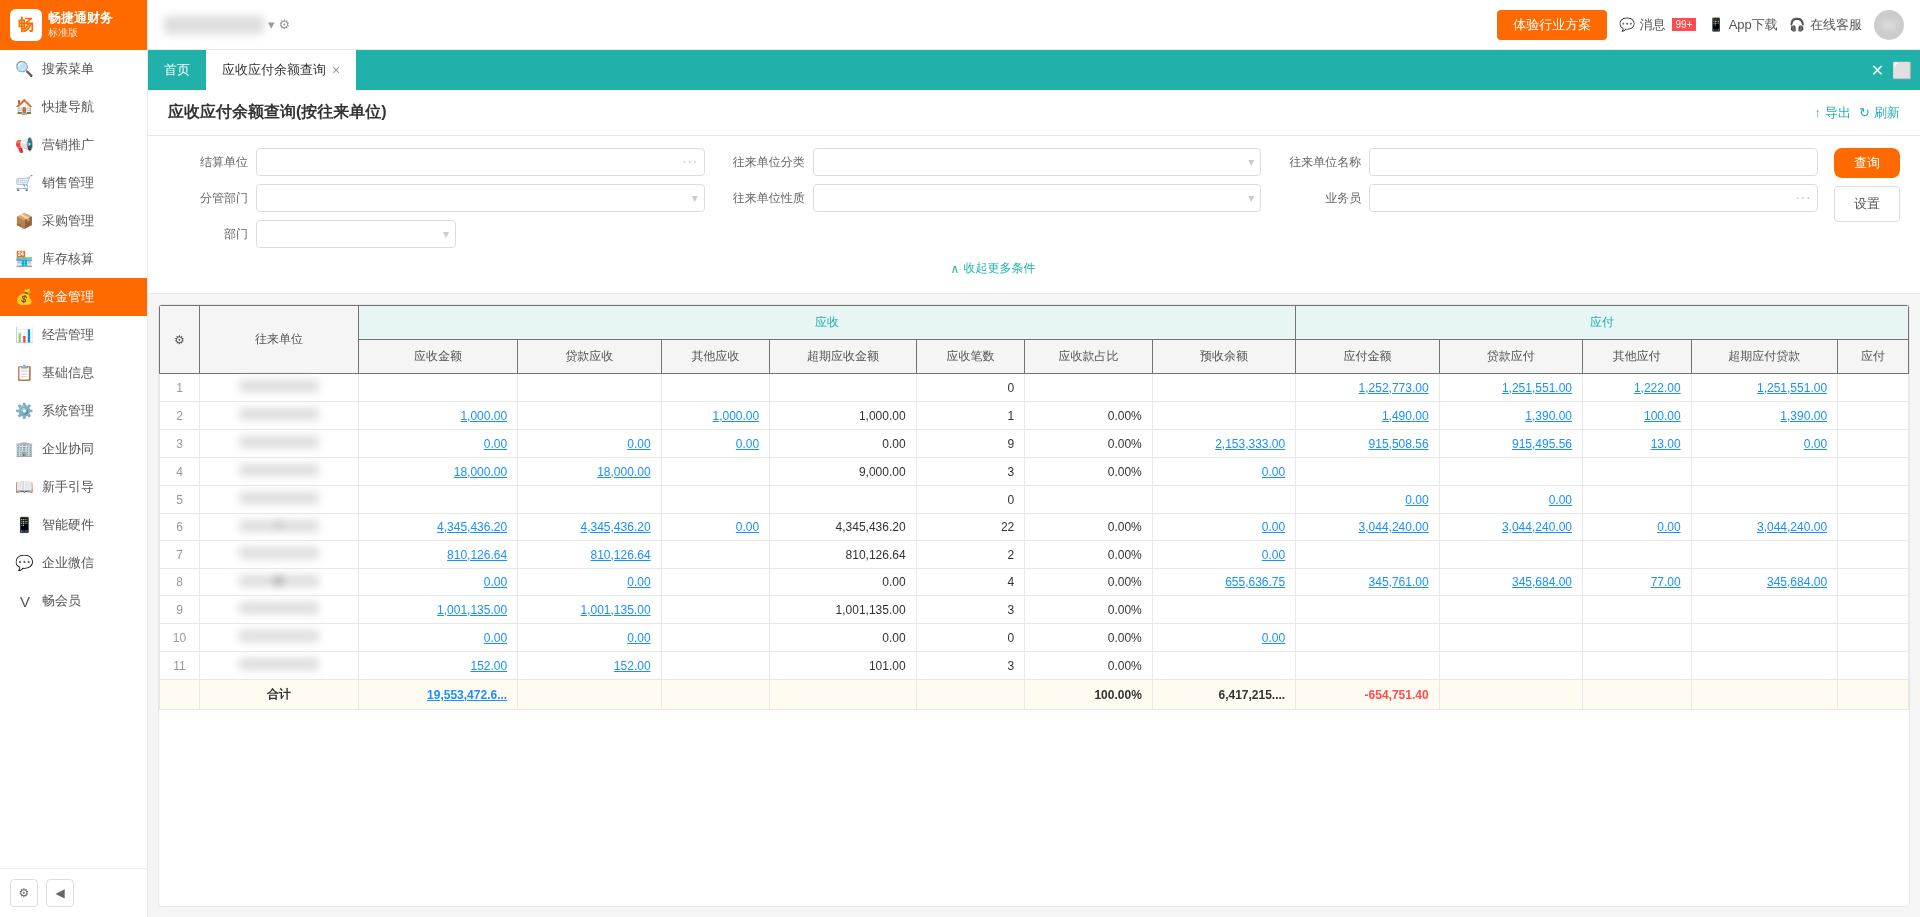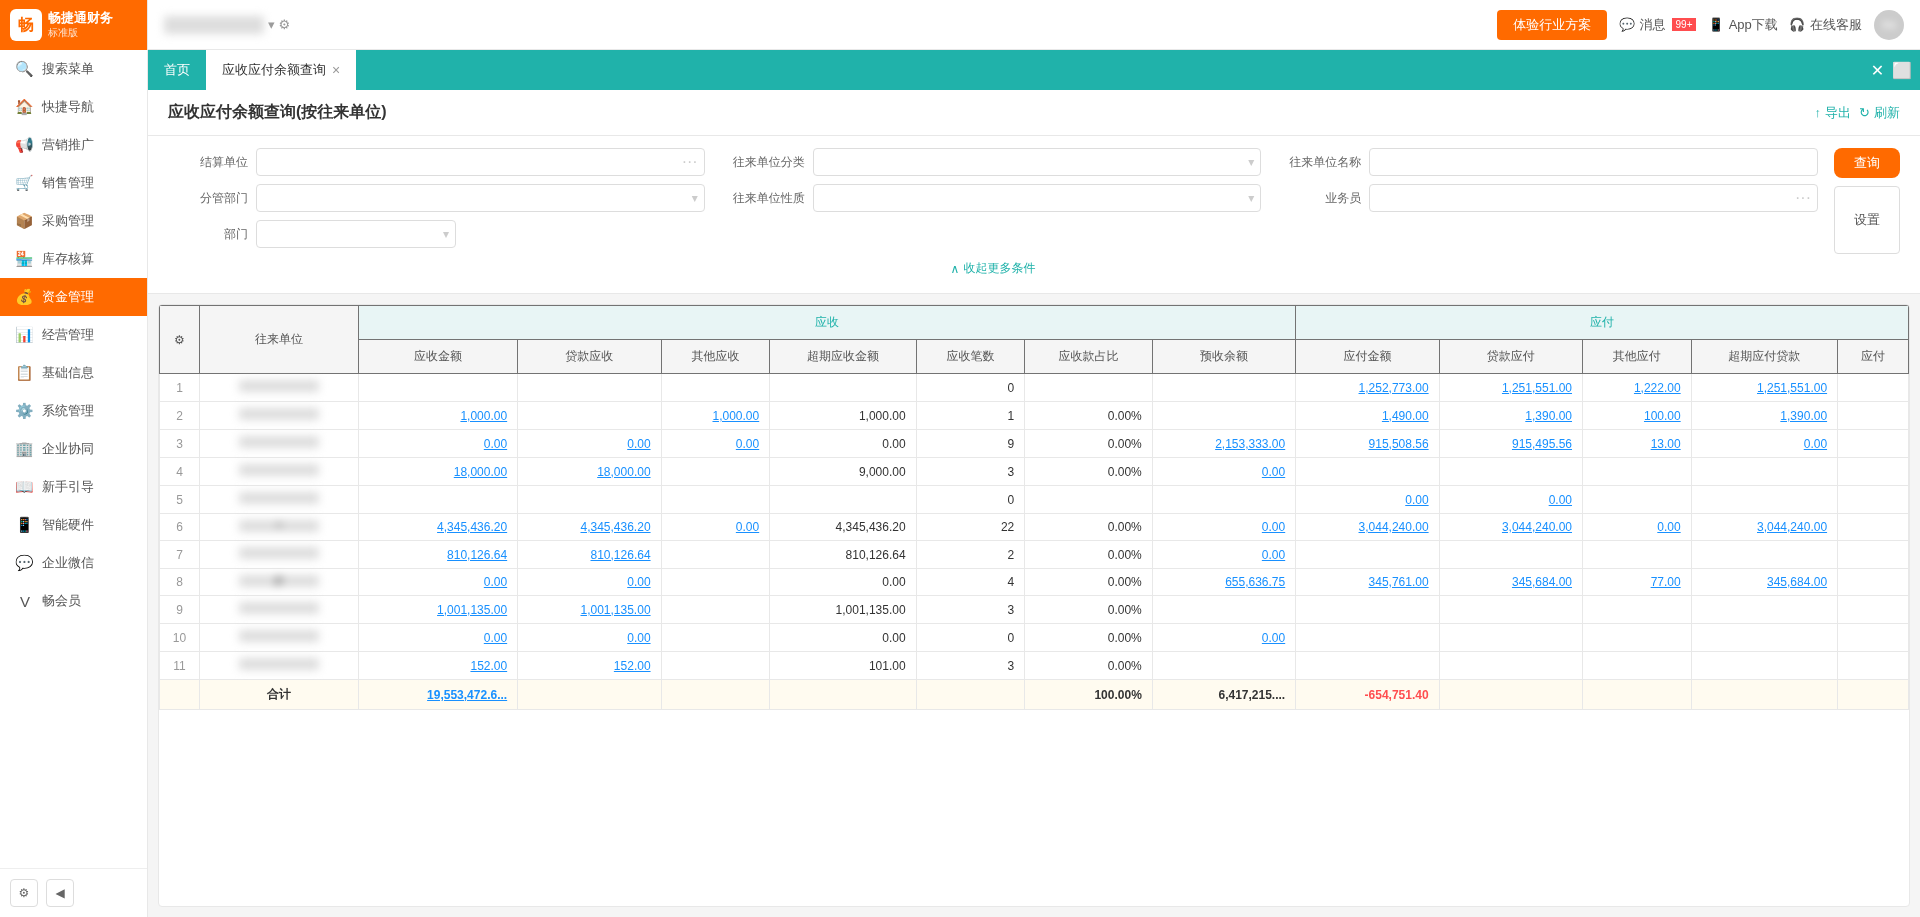--- a/index.html
+++ b/index.html
@@ -65,21 +65,21 @@
     .filter-grid { display: grid; grid-template-columns: 1fr 1fr 1fr; gap: 10px 20px; margin-bottom: 8px; }
     .filter-group { display: flex; align-items: center; gap: 8px; }
     .filter-label { color: #666; font-size: 12px; width: 80px; text-align: right; flex-shrink: 0; }
     .filter-input { flex: 1; height: 28px; border: 1px solid #ddd; border-radius: 4px; padding: 0 8px; font-size: 12px; display: flex; align-items: center; gap: 4px; cursor: pointer; position: relative; }
     .filter-input .dots { color: #aaa; font-size: 16px; position: absolute; right: 6px; }
     .filter-input .chevron { color: #aaa; font-size: 12px; position: absolute; right: 6px; }
     .filter-collapse { text-align: center; padding: 4px; cursor: pointer; color: #20b2aa; font-size: 12px; display: flex; align-items: center; justify-content: center; gap: 4px; }
 
     .filter-actions { display: flex; flex-direction: column; gap: 8px; margin-left: 16px; }
     .btn-query { background: #ff6a00; color: #fff; border: none; padding: 6px 20px; border-radius: 8px; cursor: pointer; font-size: 13px; }
-    .btn-settings { background: #fff; color: #555; border: 1px solid #ddd; padding: 24px 16px; border-radius: 4px; cursor: pointer; font-size: 13px; }
+    .btn-settings { background: #fff; color: #555; border: 1px solid #ddd; padding: 8px 16px; border-radius: 4px; cursor: pointer; font-size: 13px; }
 
     .filter-layout { display: flex; align-items: flex-start; }
 
     
     .table-container { flex: 1; overflow: auto; padding: 0; background: #fff; margin: 10px; border: 1px solid #e8e8e8; border-radius: 4px; }
     .data-table { width: 100%; border-collapse: collapse; font-size: 12px; min-width: 1500px; }
     .data-table th { background: #f5f5f5; padding: 8px 10px; text-align: center; border: 1px solid #737373; font-weight: normal; color: #555; white-space: nowrap; }
     .data-table td { padding: 6px 10px; border: 1px solid #e8e8e8; text-align: center; white-space: nowrap; color: #333; }
     .data-table .link { color: #1890ff; text-decoration: underline; cursor: pointer; }
     .data-table .num { text-align: right; }

